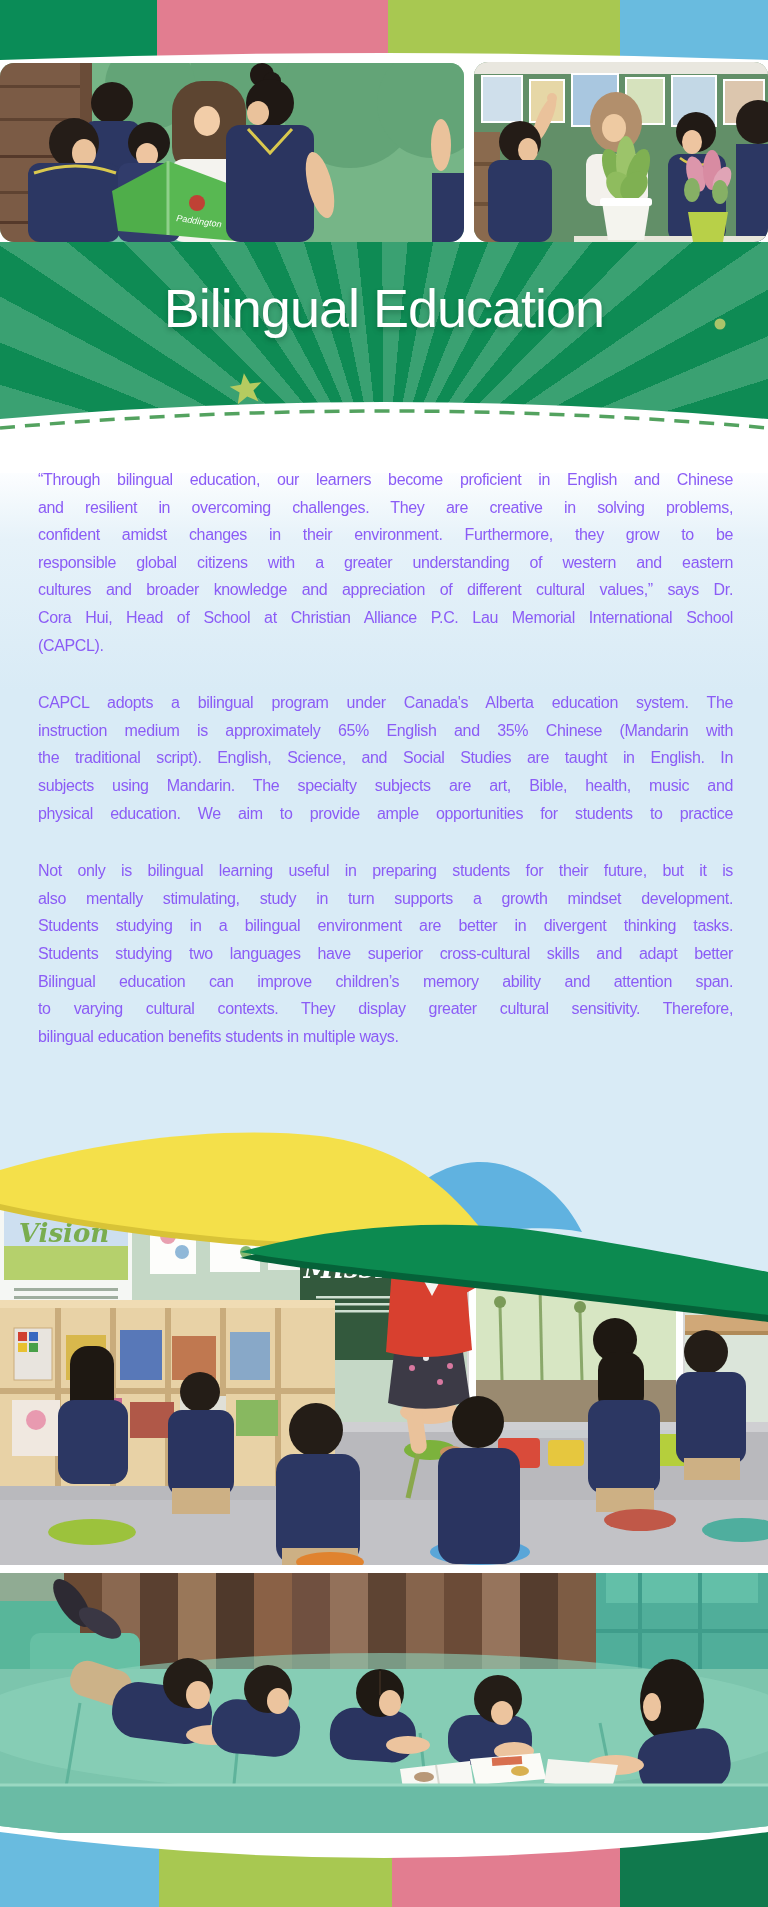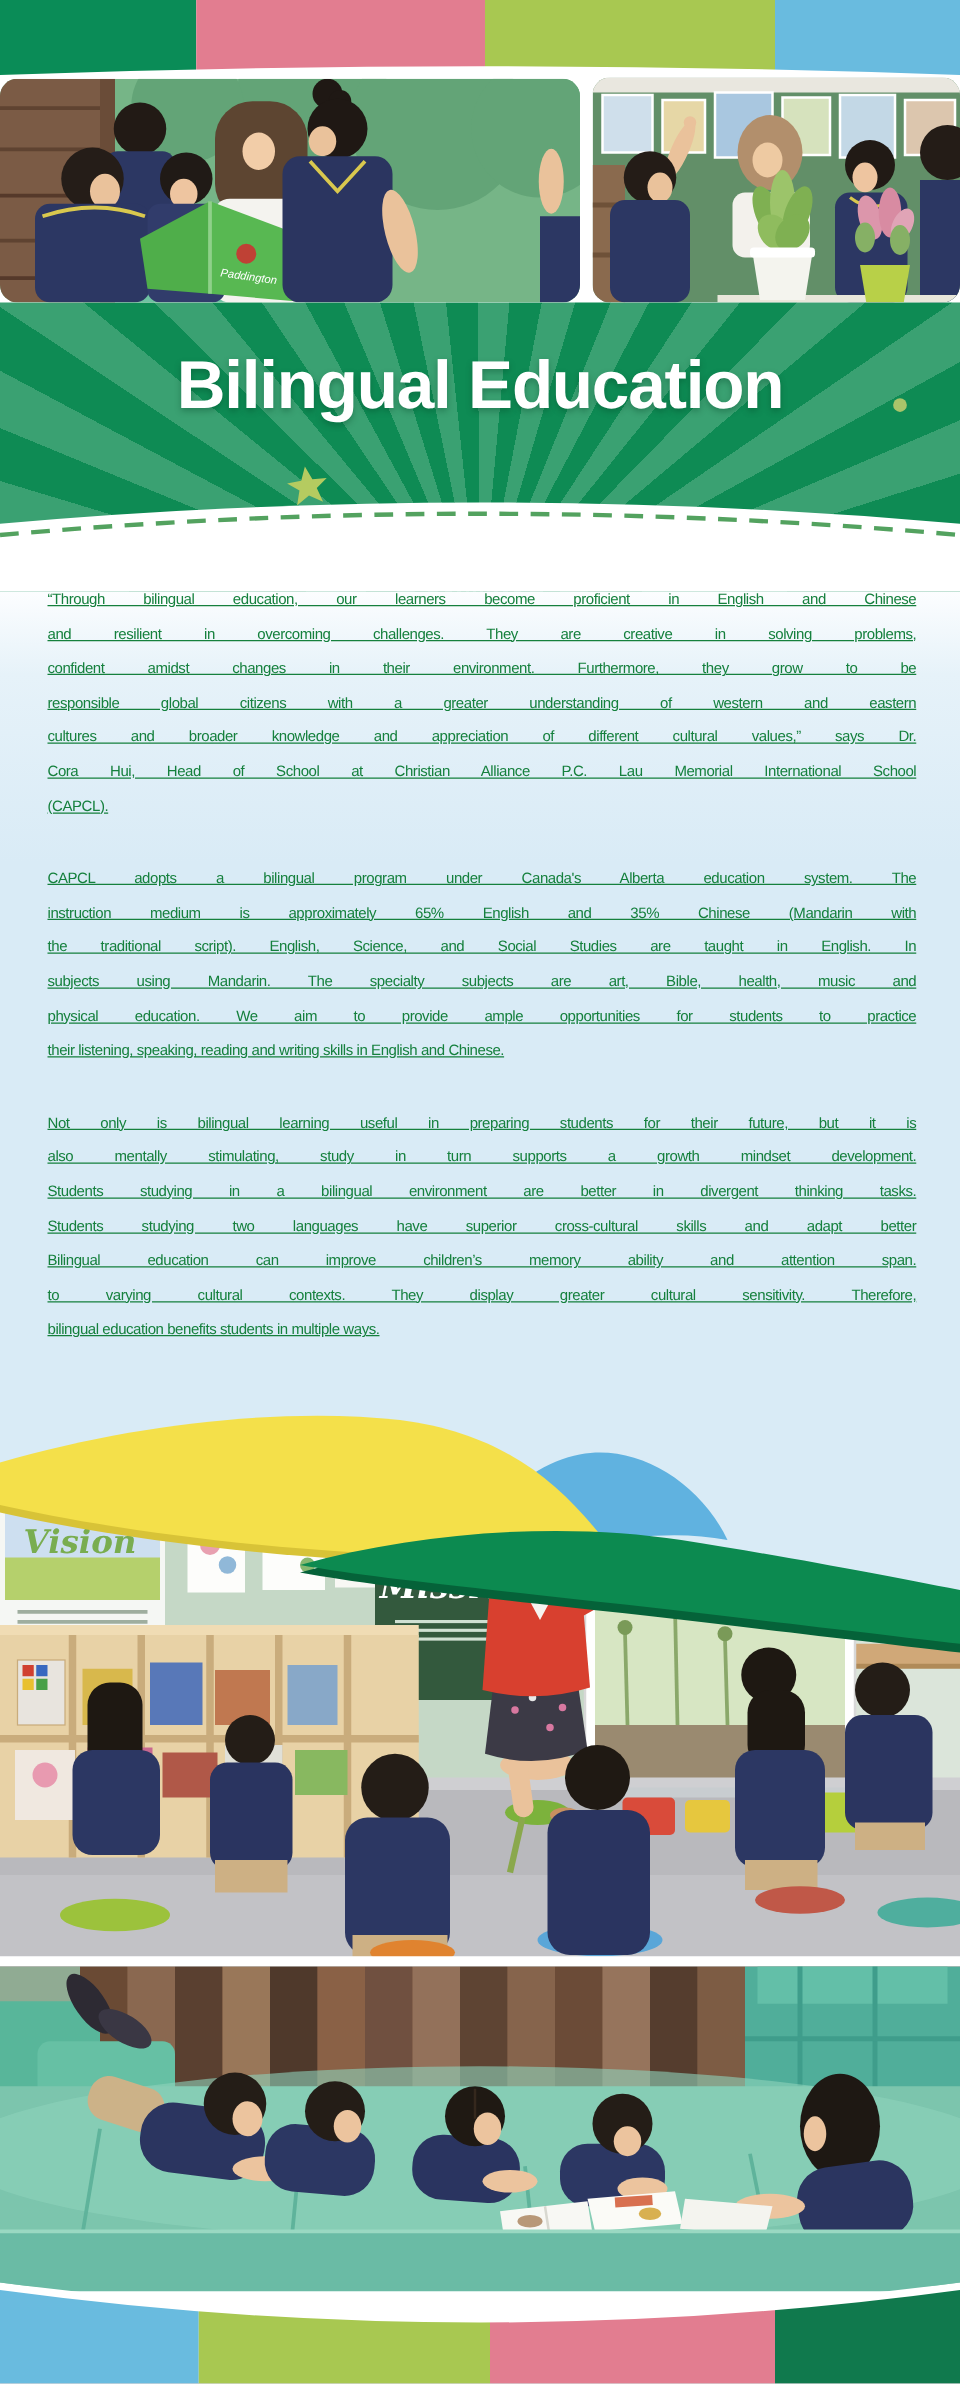--- a/index.html
+++ b/index.html
@@ -14,28 +14,28 @@
   
   .header-white{left:0;top:44px;z-index:2;}
   
   .photo-frame{position:absolute;overflow:hidden;border-radius:14px;z-index:3;}
   .pf-tl{left:0;top:63px;width:464px;height:179px;}
   .pf-tr{left:474px;top:62px;width:294px;height:180px;}
   
   .sunburst{left:0;top:242px;width:768px;height:231px;z-index:2;
     background:repeating-conic-gradient(from -90deg at 50% 112%,#3aa172 0deg 5.6deg,#0e8b54 5.6deg 11.2deg);}
   .banner-title{position:absolute;left:0;top:36px;width:768px;text-align:center;margin:0;
-    color:#ffffff;font-size:54px;font-weight:700;letter-spacing:-1px;line-height:60px;
+    color:#ffffff;font-size:54px;font-weight:400;letter-spacing:-1px;line-height:60px;
     text-shadow:0 3px 5px rgba(0,60,35,.35);}
   .arc-divider{left:0;top:383px;z-index:3;}
   
   .content-bg{left:0;top:470px;width:768px;height:1110px;z-index:1;
     background:linear-gradient(180deg,#fdfeff 0px,#e6f2f9 70px,#d9ebf6 220px,#d9ebf6 100%);}
-  .content-text{left:38px;top:466px;width:695px;z-index:4;color:#15803d;
-    font-size:12px;letter-spacing:-0.35px;line-height:27.6px;text-decoration:underline;}
+  .content-text{left:38px;top:466px;width:695px;z-index:4;color:#8b5cf6;
+    font-size:16px;letter-spacing:-0.35px;line-height:27.6px;}
   .para{margin:0 0 30px 0;}
   .tline{text-align:justify;text-align-last:justify;}
   .tline.tlast{text-align-last:left;}
   .mid-section{left:0;top:1100px;z-index:3;}
   .mid-divider{left:0;top:1565px;width:768px;height:8px;background:#ffffff;z-index:3;}
   .bottom-section{left:0;top:1573px;z-index:3;}
   svg{display:block;}
 </style>
 </head>
 <body>
@@ -167,21 +167,20 @@
         <div class="tline">cultures and broader knowledge and appreciation of different cultural values,” says Dr.</div>
         <div class="tline">Cora Hui, Head of School at Christian Alliance P.C. Lau Memorial International School</div>
         <div class="tline tlast">(CAPCL).</div>
       </div>
     <div class="para">
         <div class="tline">CAPCL adopts a bilingual program under Canada's Alberta education system. The</div>
         <div class="tline">instruction medium is approximately 65% English and 35% Chinese (Mandarin with</div>
         <div class="tline">the traditional script).  English, Science, and Social Studies are taught in English.  In</div>
         <div class="tline">subjects using Mandarin. The specialty subjects are art, Bible, health, music and</div>
         <div class="tline">physical education.  We aim to provide ample opportunities for students to practice</div>
-        <div class="tline tlast">their listening, speaking, reading and writing skills in English and Chinese.</div>
       </div>
     <div class="para">
         <div class="tline">Not only is bilingual learning useful in preparing students for their future, but it is</div>
         <div class="tline">also mentally stimulating, study in turn supports a growth mindset development.</div>
         <div class="tline">Students studying in a bilingual environment are better in divergent thinking tasks.</div>
         <div class="tline">Students studying two languages have superior cross-cultural skills and adapt better</div>
         <div class="tline">Bilingual education can improve children’s memory ability and attention span.</div>
         <div class="tline">to varying cultural contexts.  They display greater cultural sensitivity.  Therefore,</div>
         <div class="tline tlast">bilingual education benefits students in multiple ways.</div>
       </div>

